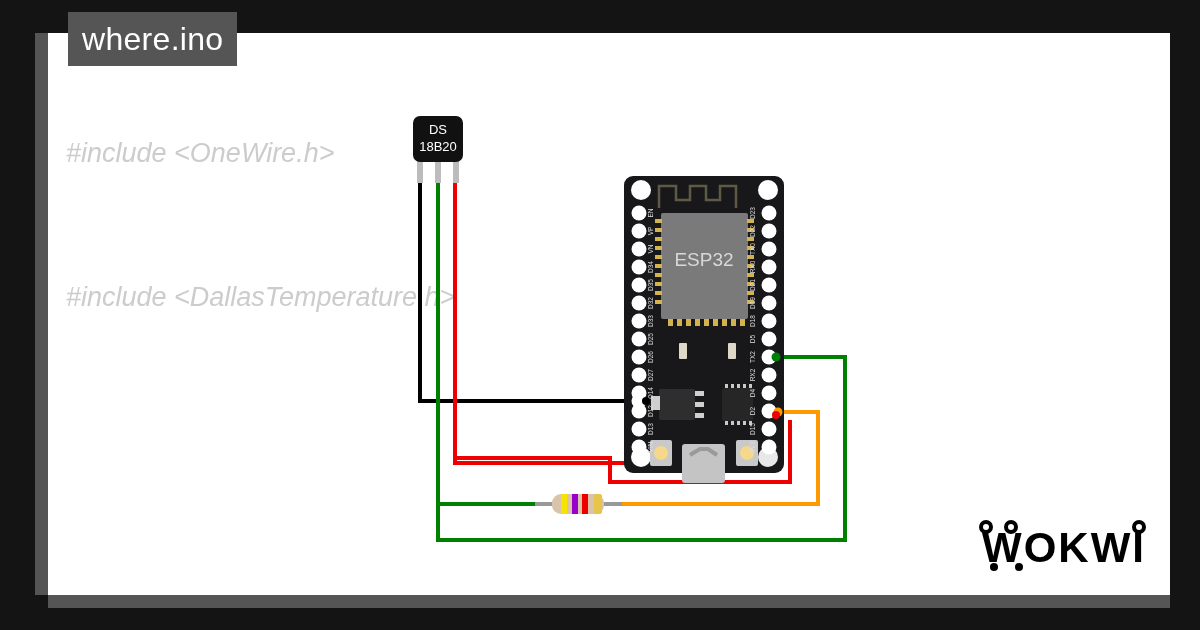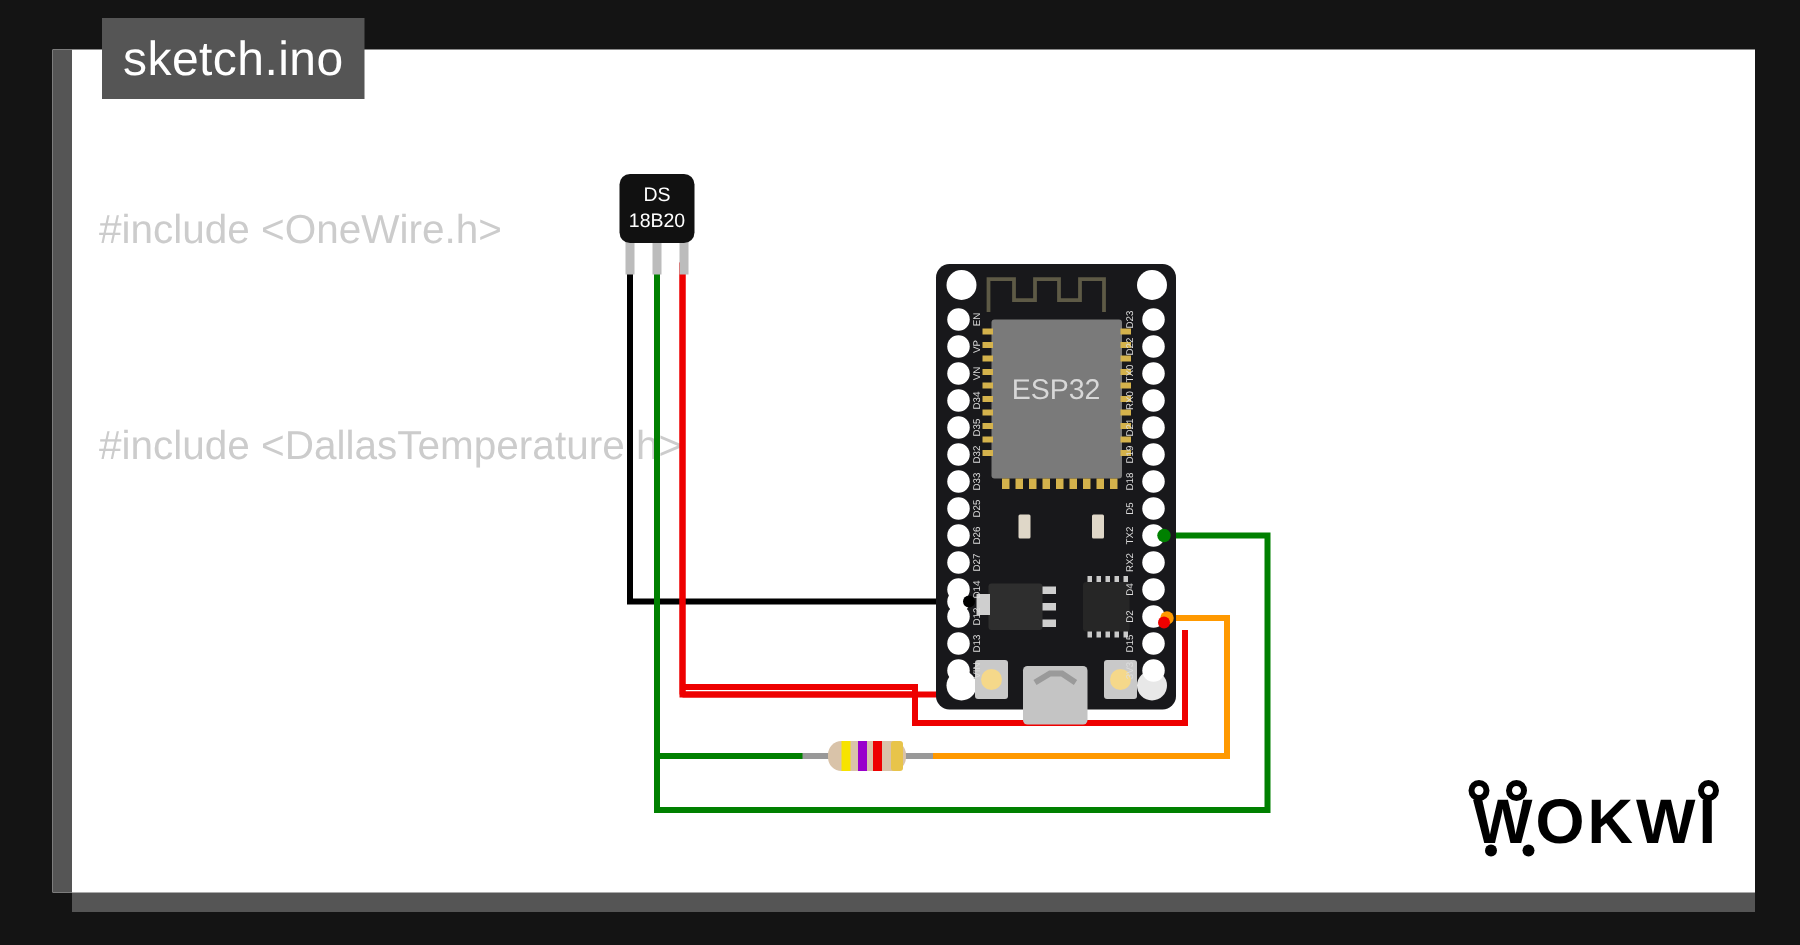--- a/index.html
+++ b/index.html
@@ -35,21 +35,21 @@
   .code-layer {
     position: absolute; left: 31px; top: 0;
     width: 1110px; height: 562px;
     font-family: "Liberation Sans", sans-serif;
     font-size: 27px;
     line-height: 48px;
     color: #cccccc;
     white-space: pre;
     pointer-events: none;
   }
-  .code-line { height: 48px; }
+  .code-line { height: 48px; font-style: italic; }
   .code-line.blank { color: transparent; }
 
   
   .tab {
     position: absolute; left: 68px; top: 12px;
     background: #555555;
     color: #ffffff;
     font-size: 32px;
     line-height: 54px;
     height: 54px;
@@ -307,15 +307,15 @@
       <text x="982" y="562" font-family="Liberation Sans, sans-serif" font-size="42" font-weight="bold" fill="#000000" letter-spacing="2">WOKWI</text>
 
       <circle cx="986" cy="527" r="5" fill="none" stroke="#000000" stroke-width="4"></circle>
       <circle cx="1011" cy="527" r="5" fill="none" stroke="#000000" stroke-width="4"></circle>
       <circle cx="994" cy="567" r="4" fill="#000000"></circle>
       <circle cx="1019" cy="567" r="4" fill="#000000"></circle>
       <circle cx="1139" cy="527" r="5" fill="none" stroke="#000000" stroke-width="4"></circle>
     </g>
   </svg>
 
-  <div class="tab">sketch.ino</div>
+  <div class="tab">where.ino</div>
 
 </div>
 
 </body></html>

